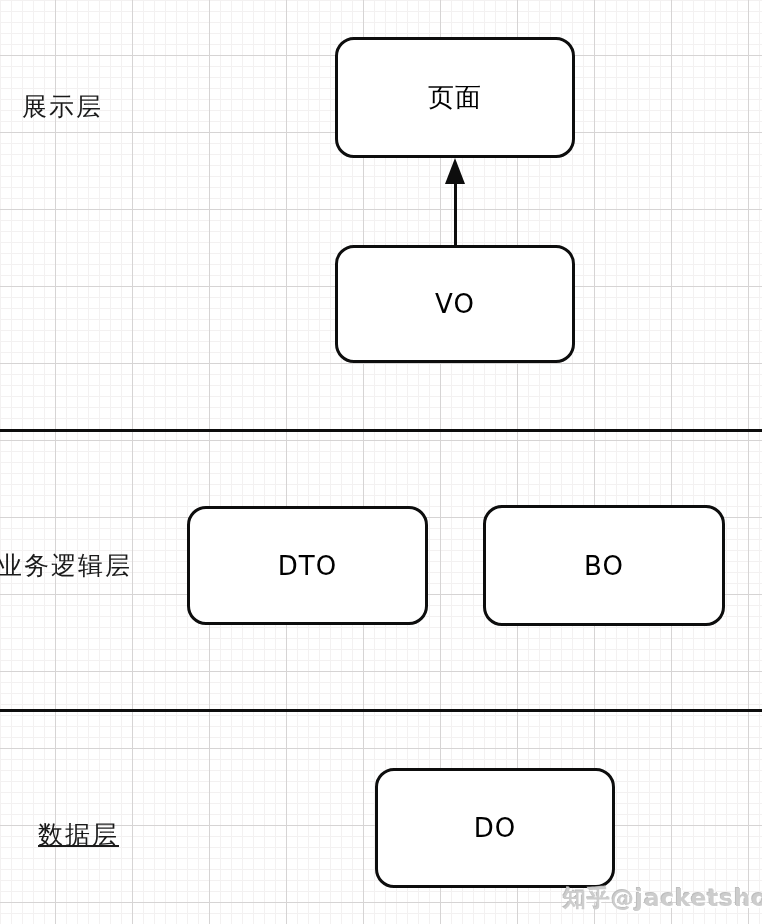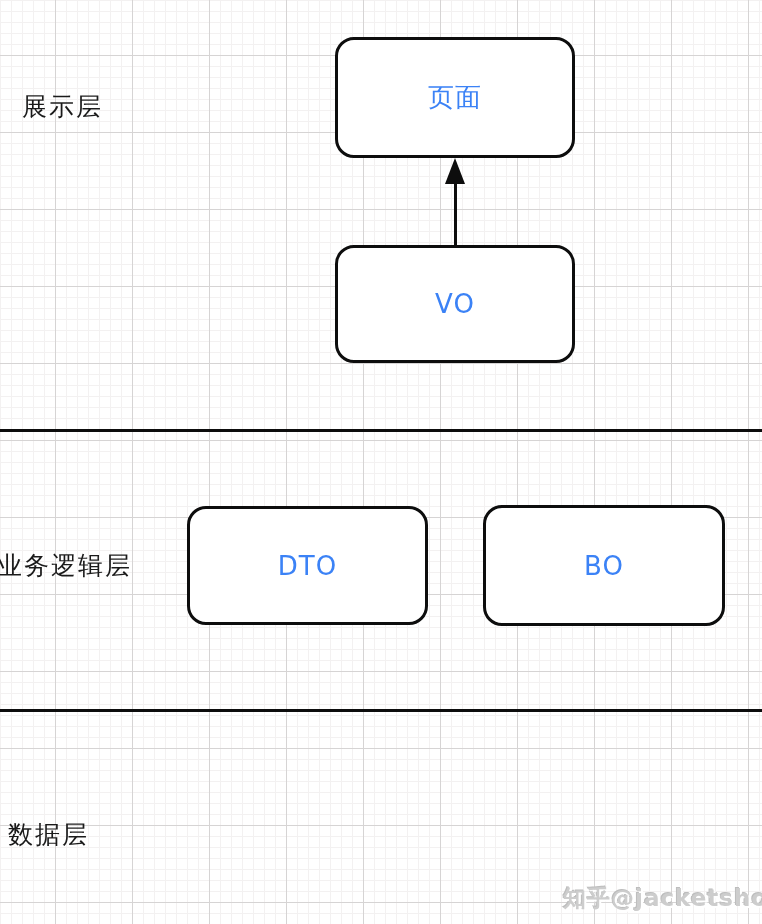--- a/index.html
+++ b/index.html
@@ -34,21 +34,21 @@
     position: absolute;
     box-sizing: border-box;
     background: #ffffff;
     border: 3px solid #0d0d0d;
     border-radius: 19px;
     display: flex;
     align-items: center;
     justify-content: center;
   }
   .node-label {
-    color: #3b82f6;
+    color: #000000;
     font-size: 26px;
     letter-spacing: 1px;
   }
   .separator {
     position: absolute;
     left: 0;
     width: 762px;
     height: 3px;
     background: #0d0d0d;
   }
@@ -102,18 +102,21 @@
   <div class="node" style="left:187px; top:506px; width:241px; height:119px;">
     <span class="node-label">DTO</span>
   </div>
 
   <div class="node" style="left:483px; top:505px; width:242px; height:121px;">
     <span class="node-label">BO</span>
   </div>
 
   <div class="separator" style="top:709px;"></div>
 
-  <div class="layer-label" style="left:8px; top:818px;">数据层</div>
+  <div class="layer-label" style="left:38px; top:818px;text-decoration:underline;">数据层</div>
 
+  <div class="node" style="left:375px; top:768px; width:240px; height:120px;">
+    <span class="node-label">DO</span>
+  </div>
 
   <div class="watermark" style="left:563px; top:883px;">知乎@jacketshot</div>
 
 </div>
 
 </body></html>

